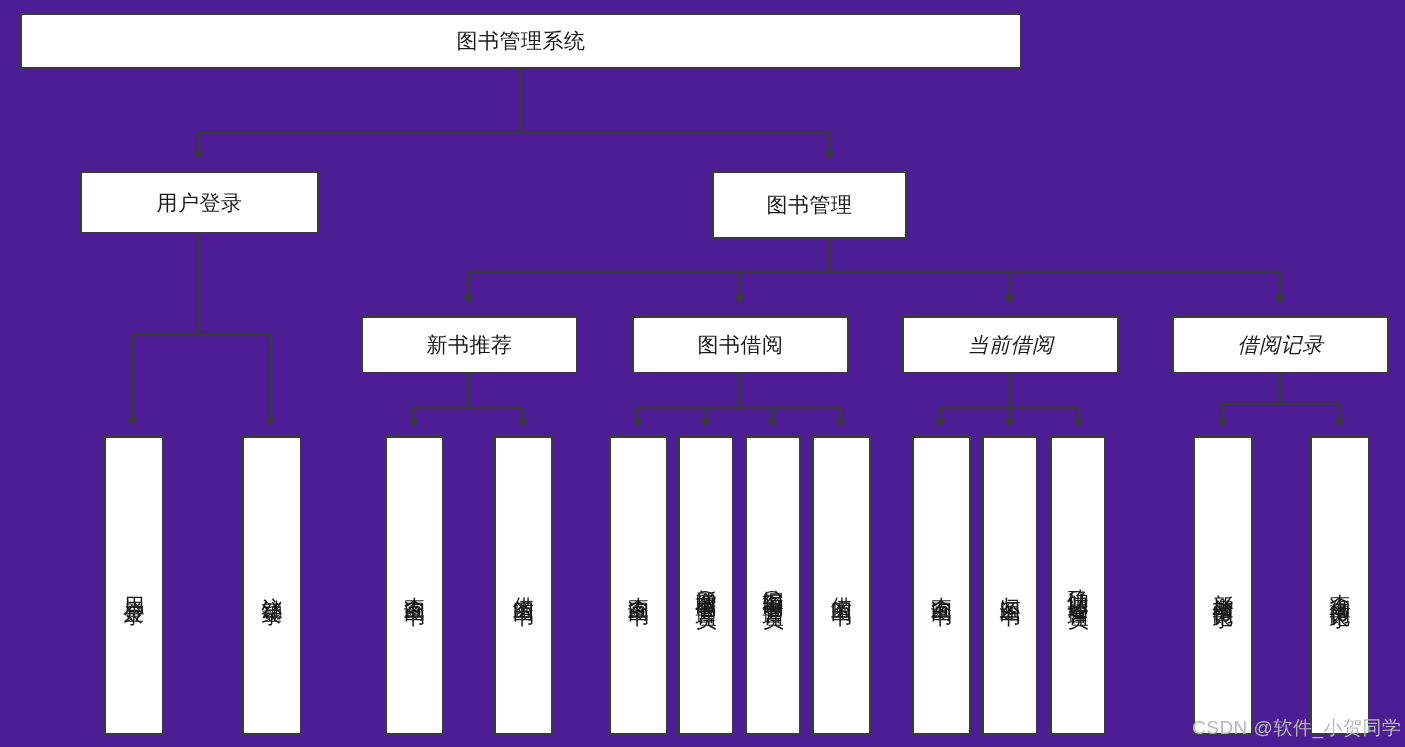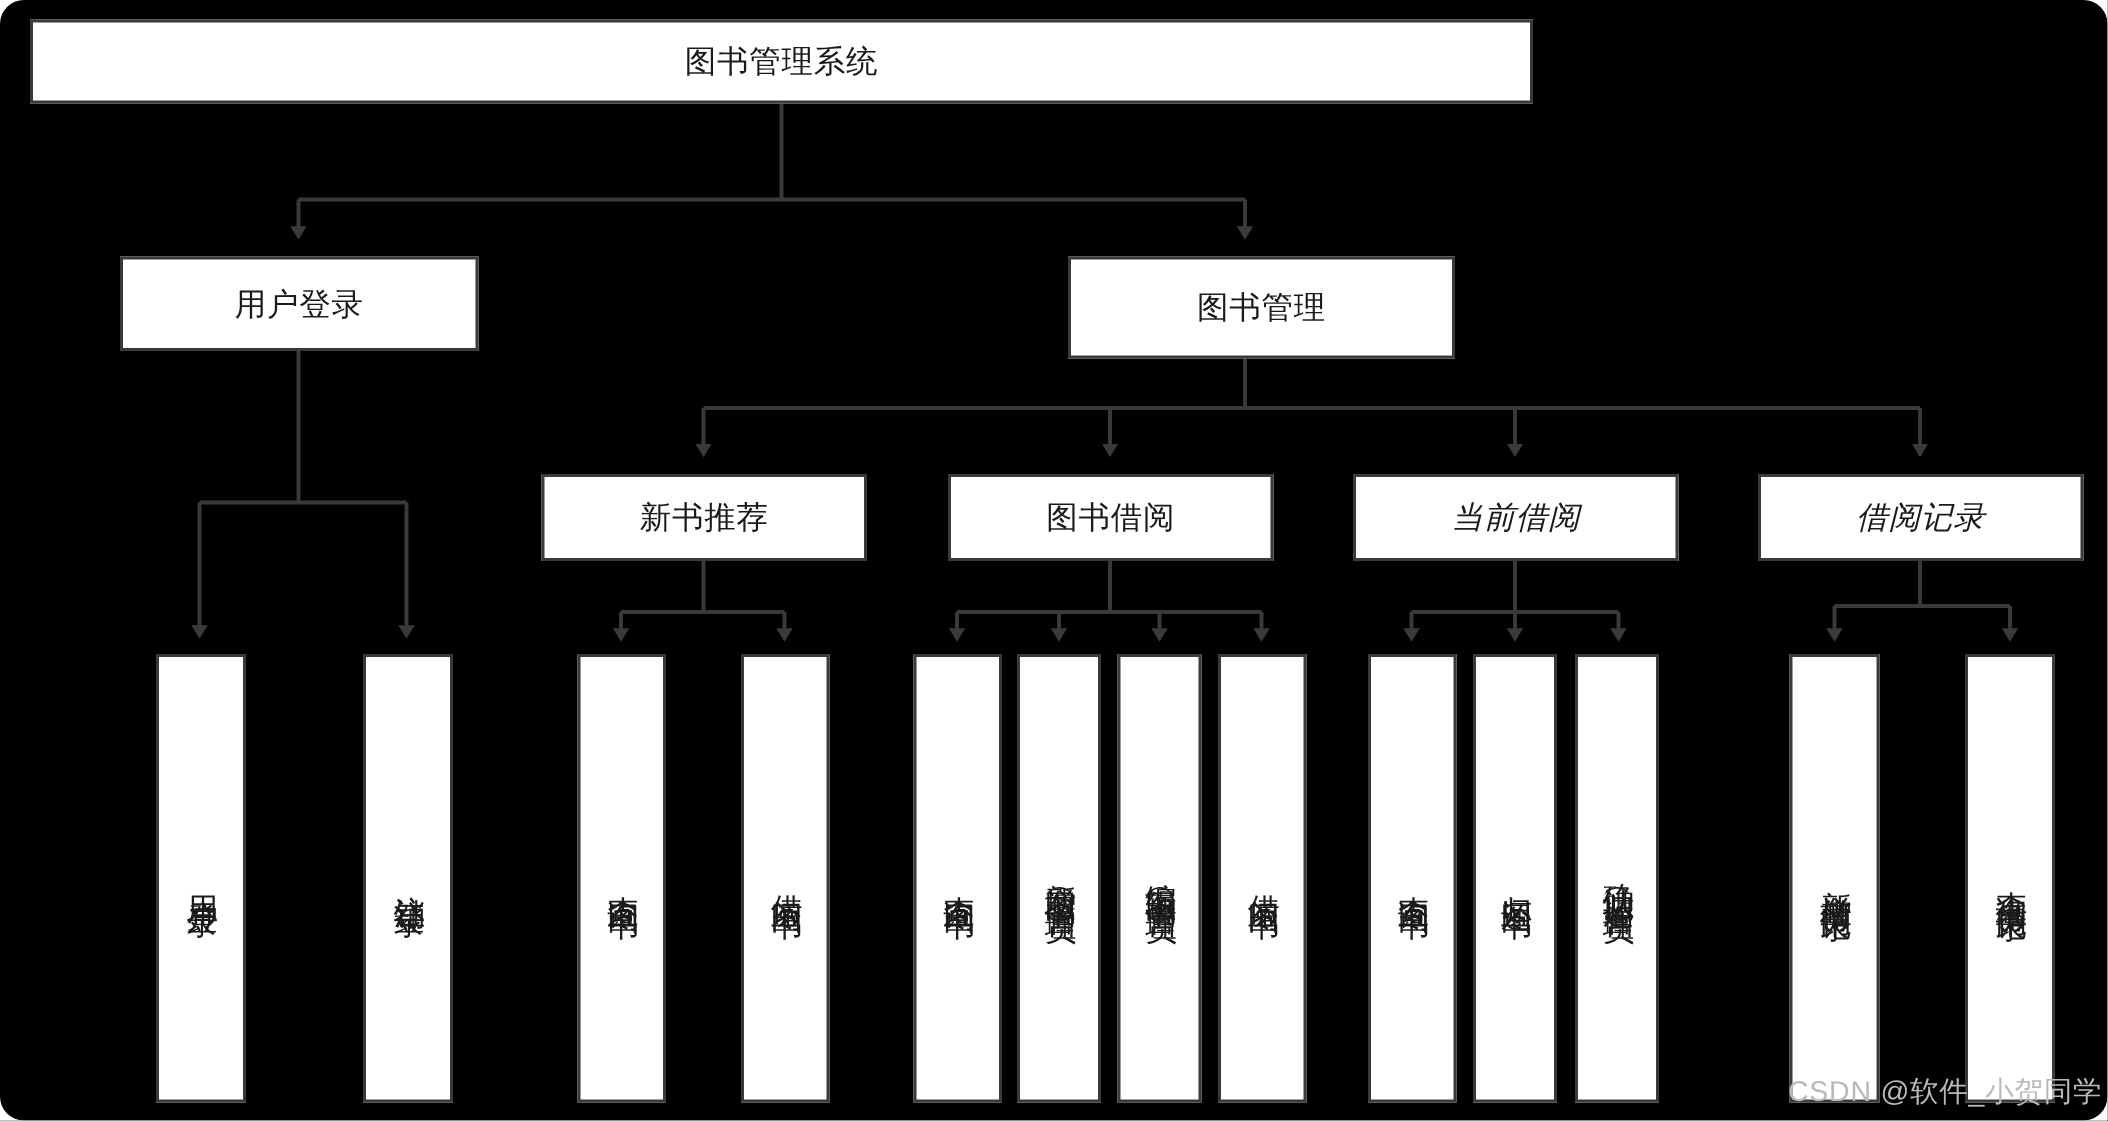--- a/index.html
+++ b/index.html
@@ -7,23 +7,22 @@
     padding: 0;
     background: #ffffff;
   }
   body {
     font-family: "Liberation Sans", "DejaVu Sans", sans-serif;
   }
   #canvas {
     position: relative;
     width: 1405px;
     height: 747px;
-    background: #000000;
+    background: #4c1d95;
     overflow: hidden;
-    border-radius: 16px;
   }
   svg.edges {
     position: absolute;
     left: 0;
     top: 0;
     width: 1405px;
     height: 747px;
     pointer-events: none;
   }
   .node {
@@ -117,21 +116,21 @@
     </g>
   </svg>
 
   <div class="node horiz" style="left:20px; top:13px; width:1002px; height:56px;">
     <span>图书管理系统</span>
   </div>
 
   <div class="node horiz" style="left:80px; top:171px; width:239px; height:63px;">
     <span>用户登录</span>
   </div>
-  <div class="node horiz" style="left:712px; top:171px; width:258px; height:68px;font-family:Liberation Mono, monospace;">
+  <div class="node horiz" style="left:712px; top:171px; width:195px; height:68px;font-family:Liberation Mono, monospace;">
     <span>图书管理</span>
   </div>
 
   <div class="node horiz" style="left:361px; top:316px; width:217px; height:58px;font-family:Liberation Serif, serif;">
     <span>新书推荐</span>
   </div>
   <div class="node horiz" style="left:632px; top:316px; width:217px; height:58px;text-align:center;">
     <span>图书借阅</span>
   </div>
   <div class="node horiz" style="left:902px; top:316px; width:217px; height:58px;font-style:italic;">

